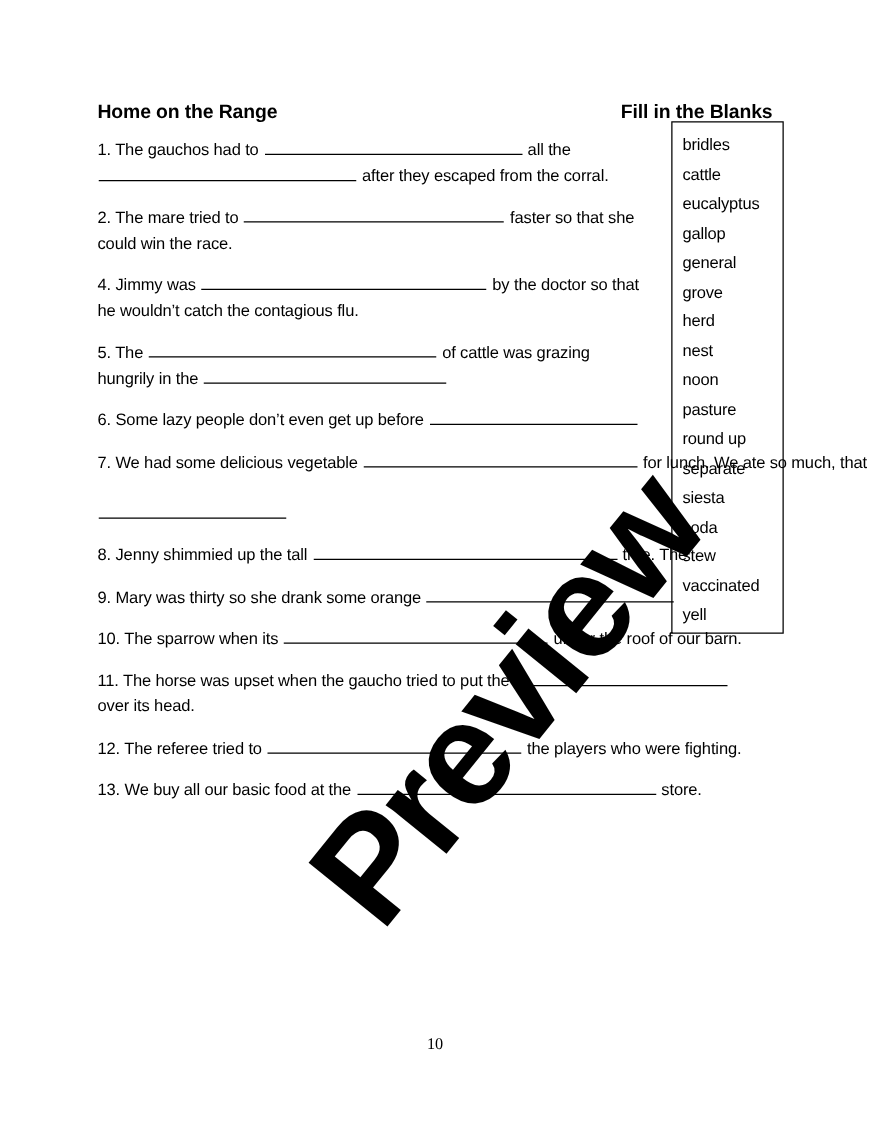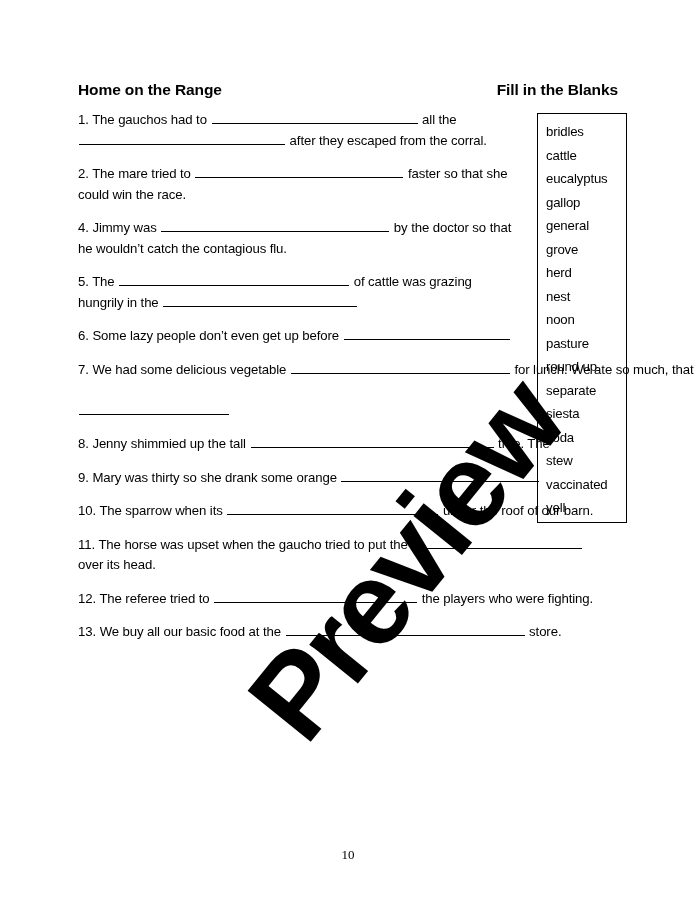--- a/index.html
+++ b/index.html
@@ -50,21 +50,20 @@
   
   .wordbank {
     position: absolute;
     left: 537px;
     top: 97px;
     width: 90px;
     height: 410px;
     border: 1.4px solid #000000;
     box-sizing: border-box;
     padding: 6px 0 0 8px;
-    margin-top: 16px;
   }
   .wordbank-item {
     font-size: 13.2px;
     line-height: 23.5px;
     white-space: nowrap;
     letter-spacing: -0.15px;
   }
 
   
   .questions {
@@ -113,21 +112,20 @@
   
   .footer {
     position: absolute;
     left: 0;
     top: 827px;
     width: 696px;
     text-align: center;
     font-family: "Liberation Serif", serif;
     font-size: 13px;
     color: #000000;
-    margin-top: 20px;
   }
 </style>
 </head>
 <body>
 
 <div id="page">
 
   <div class="header">
     <div class="header-title">Home on the Range</div>
     <div class="header-right">Fill in the Blanks</div>

